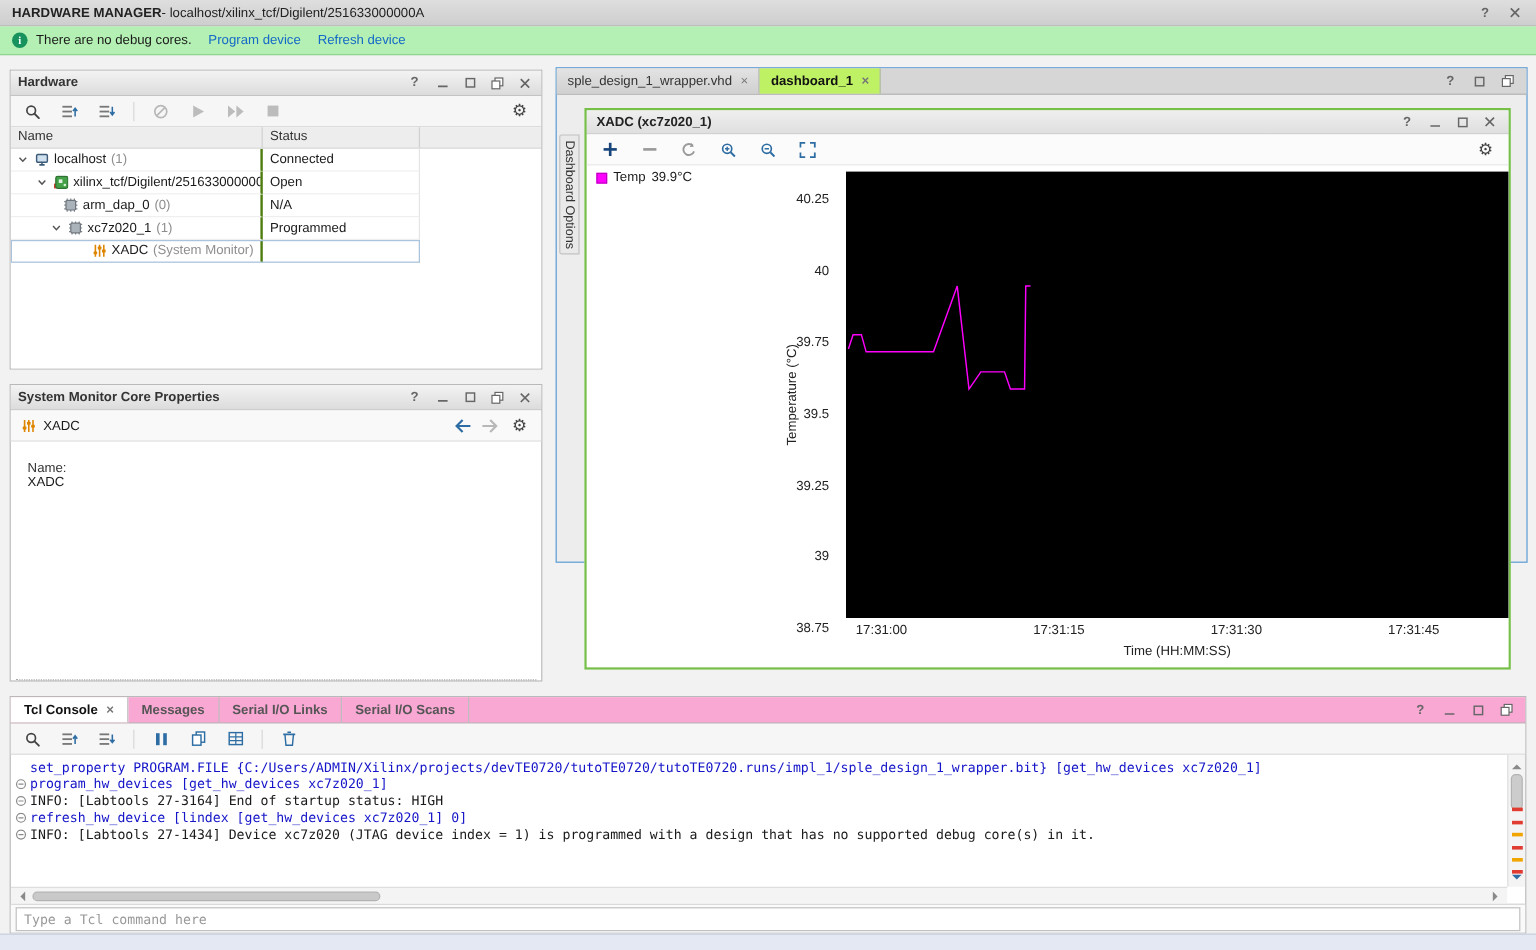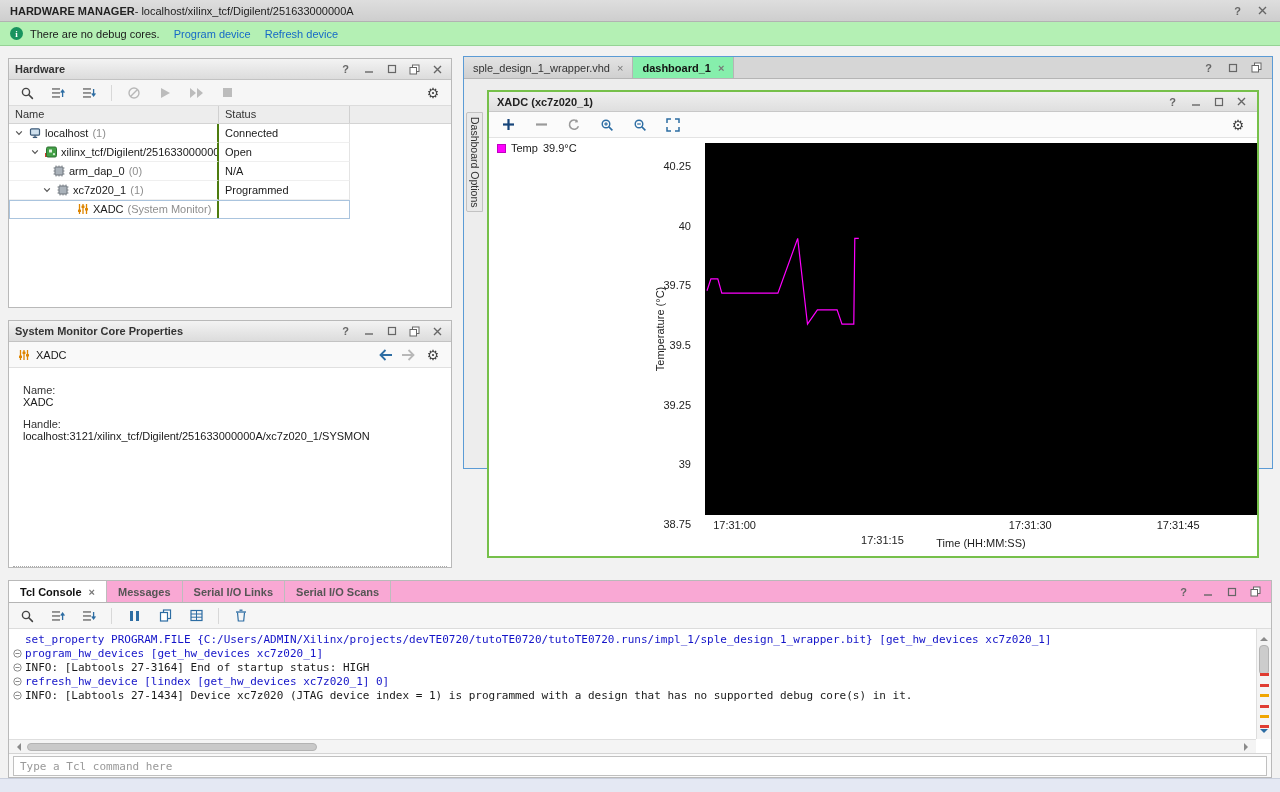--- a/index.html
+++ b/index.html
@@ -73,21 +73,21 @@
   .prop-label { width:50px; color:#333; }
   .prop-value { color:#1a1a1a; white-space:nowrap; }
   .dotted { border-top:1px dotted #a9a9a9; margin:0 4px; }
   .sheet-tabs { height:20px; flex:0 0 20px; display:flex; align-items:flex-end; background:#efefef; padding-left:8px; gap:2px; }
   .sheet-tab { padding:2px 10px 3px; color:#555; cursor:pointer; }
   .sheet-tab.active { background:#fff; border:1px solid #bdbdbd; border-bottom:none; font-weight:bold; color:#111; }
   
   .editor-area { position:absolute; left:463px; top:56px; width:810px; height:413px; border:1px solid #5b9bd5; background:#ededed; display:flex; flex-direction:column; }
   .etabs { height:22px; flex:0 0 22px; background:#d6d6d6; border-bottom:1px solid #b5b5b5; display:flex; align-items:stretch; }
   .etab { display:flex; align-items:center; gap:7px; padding:0 9px; border-right:1px solid #b5b5b5; background:linear-gradient(#e3e3e3,#d0d0d0); color:#333; cursor:pointer; }
-  .etab.active { background:#86efac; font-weight:bold; color:#111;justify-content:center; }
+  .etab.active { background:#bef264; font-weight:bold; color:#111;justify-content:center; }
   .tab-close { color:#777; font-size:11px; cursor:pointer; }
   .etabs .corner { margin-left:auto; display:flex; align-items:center; gap:9px; padding:0 8px; }
   .econtent { position:relative; flex:1; }
   .side-tab {
     position:absolute; left:2px; top:33px; width:17px; height:100px;
     background:#e9e9e9; border:1px solid #c2c2c2; border-radius:2px 0 0 2px;
     display:flex; align-items:center; justify-content:center; cursor:pointer;
   }
   .side-tab span { writing-mode:vertical-rl; font-size:10.5px; color:#333; white-space:nowrap; }
   
@@ -427,24 +427,20 @@
         <svg class="ic" width="16" height="12" viewBox="0 0 16 12">
           <path d="M7.5 1 L12.5 6 L7.5 11 M12.5 6 L1 6" stroke="#b8b8b8" stroke-width="1.8" fill="none"></path>
         </svg>
       </span>
     <span class="tbtn gear">⚙</span>
   </div>
   <div class="props-body">
     <div class="prop-line">
       <span class="prop-label">Name:</span>
       <span class="prop-value">XADC</span>
-    </div>
-    <div class="prop-line">
-      <span class="prop-label">Handle:</span>
-      <span class="prop-value">localhost:3121/xilinx_tcf/Digilent/251633000000A/xc7z020_1/SYSMON</span>
     </div>
   </div>
   <div class="dotted"></div>
 </section>
 
 <section class="editor-area">
   <div class="etabs">
     <span class="etab">
       <span>sple_design_1_wrapper.vhd</span>
       <span class="tab-close">×</span>
@@ -552,21 +548,21 @@
             <div class="ytick" style="top: 82.0513%;">39</div>
             <div class="ytick" style="top: 98.0769%;">38.75</div>
           </div>
         <div class="plot">
           <svg viewBox="0 0 552 372" preserveAspectRatio="none">
               <polyline points="2.0,147.8 5.9,135.9 12.8,135.9 16.8,150.2 72.9,150.2 92.7,95.4 102.5,181.2 112.4,166.9 132.1,166.9 137.0,181.2 148.8,181.2 149.8,95.4 153.8,95.4" fill="none" stroke="#ff00ff" stroke-width="1.2"></polyline>
             </svg>
         </div>
         <div class="x-ticks">
             <div class="xtick" style="left: 5.35714%;">17:31:00</div>
-            <div class="xtick" style="left: 32.1429%; margin-top: 15px;">17:31:15</div>
+            <div class="xtick" style="left: 32.1429%;">17:31:15</div>
             <div class="xtick" style="left: 58.9286%;">17:31:30</div>
             <div class="xtick" style="left: 85.7143%;">17:31:45</div>
           </div>
         <span class="x-label">Time (HH:MM:SS)</span>
       </div>
     </div>
   </div>
 </section>
 
 <section class="console">

